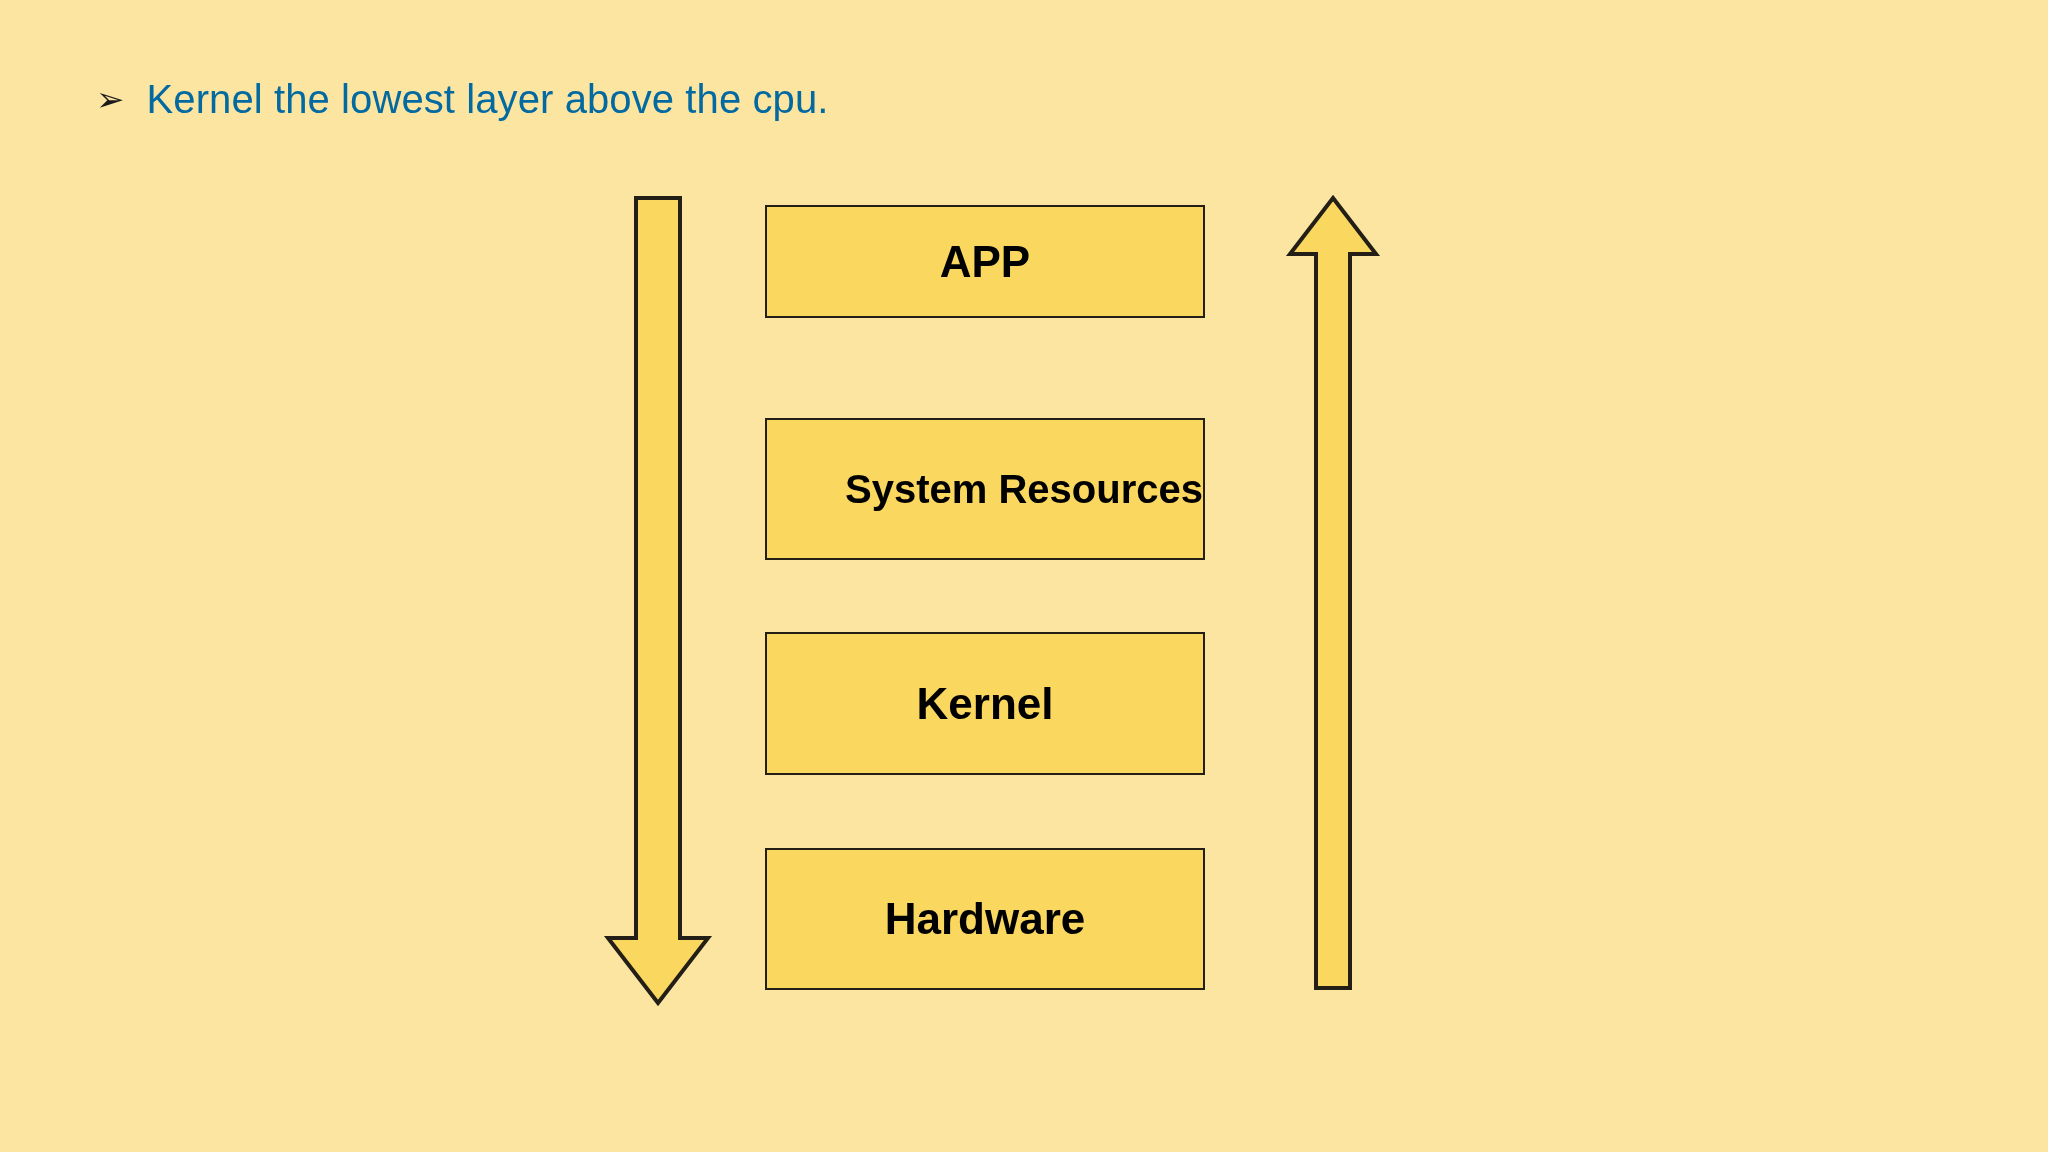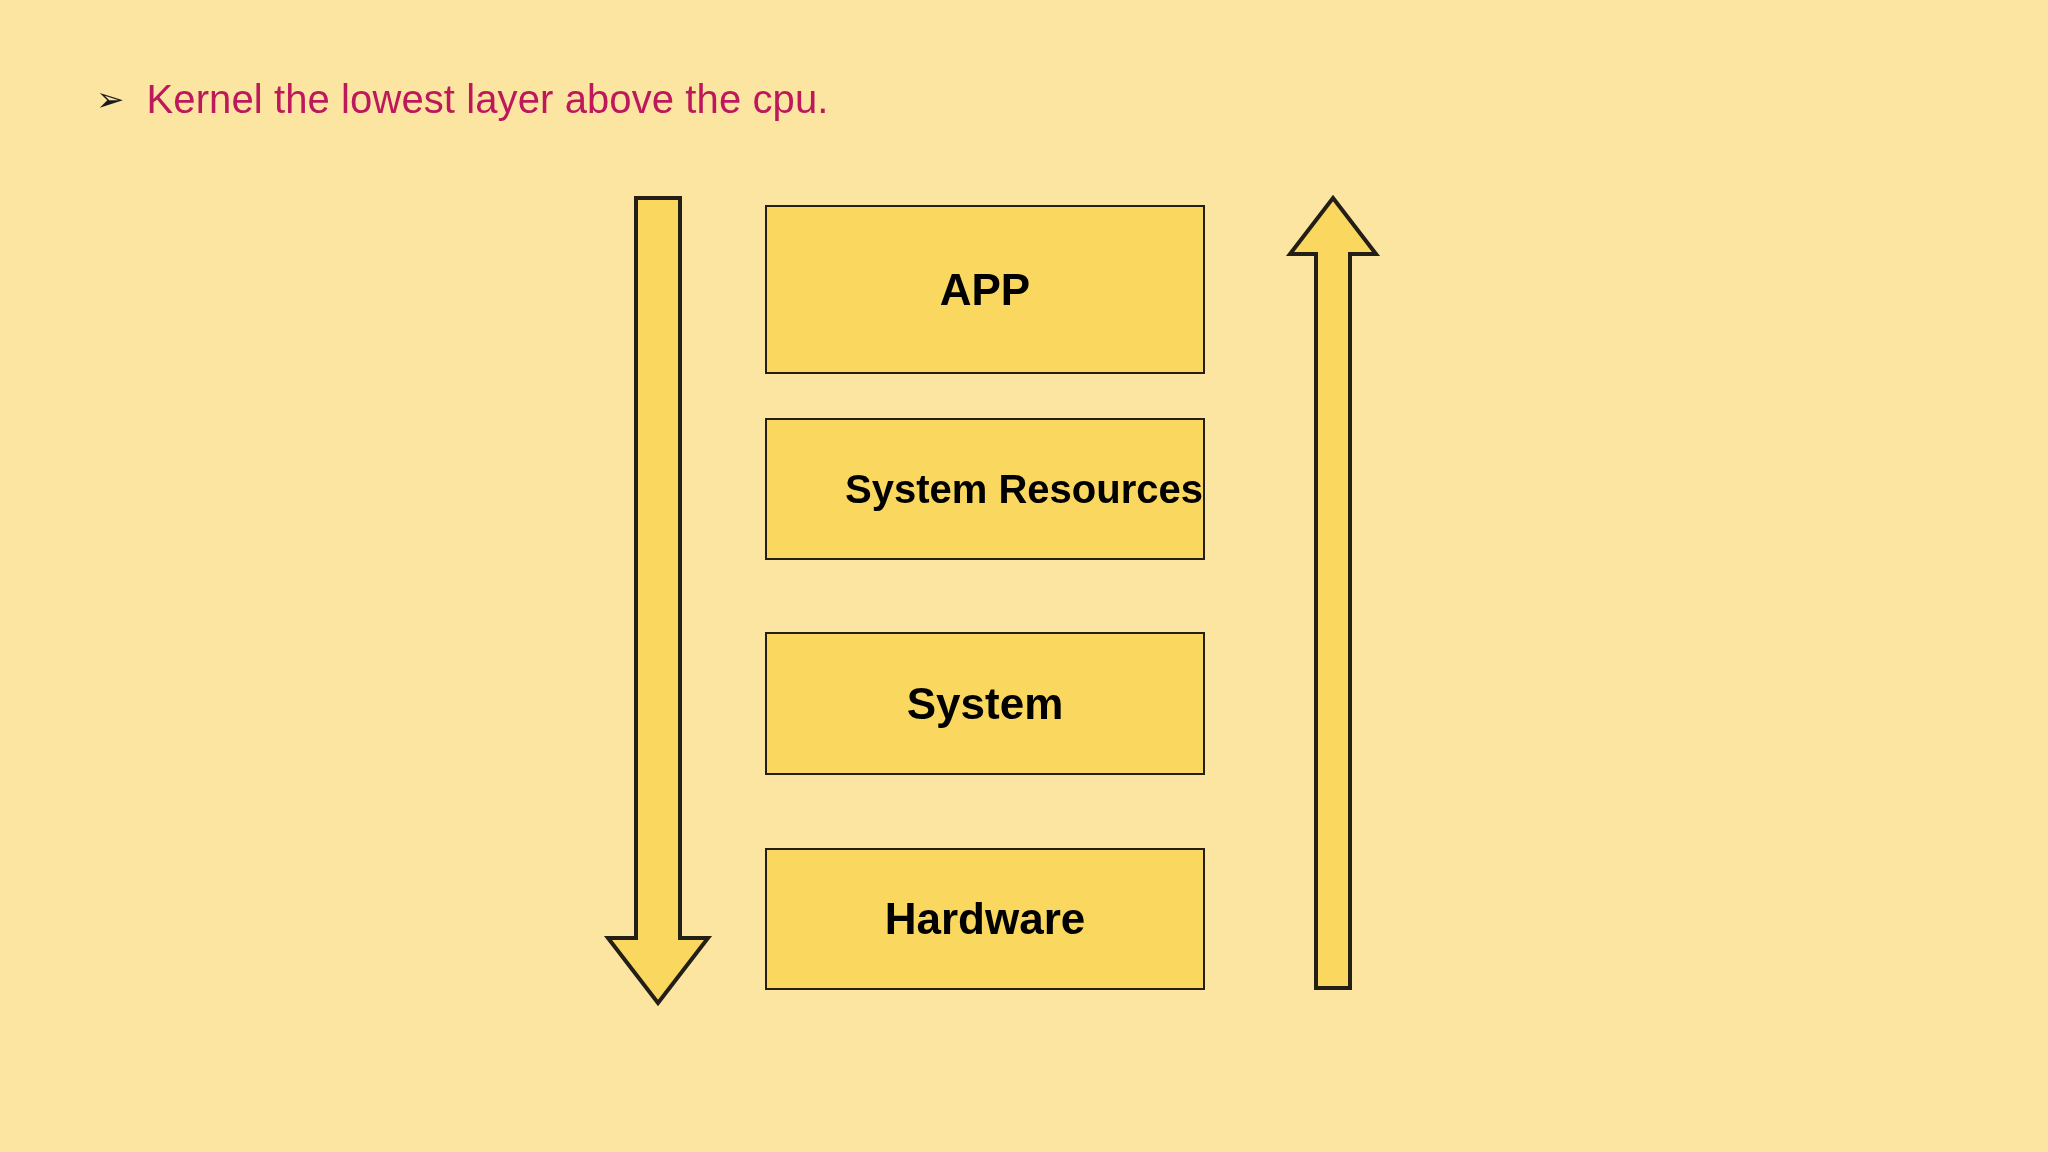--- a/index.html
+++ b/index.html
@@ -33,21 +33,21 @@
     font-size: 34px;
     line-height: 1;
     color: #1a1a1a;
     margin-right: 22px;
     display: inline-block;
     transform: translateY(-2px);
   }
   .bullet-text {
     font-size: 40px;
     line-height: 1.15;
-    color: #be185d;
+    color: #0369a1;
     font-weight: 400;
     letter-spacing: 0.1px;
   }
 
   
   .layer-box {
     position: absolute;
     left: 765px;
     width: 440px;
     box-sizing: border-box;
@@ -57,21 +57,21 @@
     align-items: center;
     justify-content: center;
   }
   .layer-label {
     color: #000000;
     font-weight: bold;
     text-align: center;
     line-height: 1;
     white-space: nowrap;
   }
-  #box-app        { top: 205px; height: 169px; }
+  #box-app        { top: 205px; height: 113px; }
   #box-sysres     { top: 418px; height: 142px; justify-content: flex-end; }
   #box-kernel     { top: 632px; height: 143px; }
   #box-hardware   { top: 848px; height: 142px; }
 
   #box-app .layer-label      { font-size: 44px; }
   #box-sysres .layer-label   { font-size: 40px; }
   #box-kernel .layer-label   { font-size: 44px; }
   #box-hardware .layer-label { font-size: 44px; text-align: right; }
 
   
@@ -102,20 +102,20 @@
 
   <div class="layer-box" id="box-app">
     <span class="layer-label">APP</span>
   </div>
 
   <div class="layer-box" id="box-sysres">
     <span class="layer-label">System Resources</span>
   </div>
 
   <div class="layer-box" id="box-kernel">
-    <span class="layer-label">System</span>
+    <span class="layer-label">Kernel</span>
   </div>
 
   <div class="layer-box" id="box-hardware">
     <span class="layer-label">Hardware</span>
   </div>
 
 </div>
 
 </body></html>

